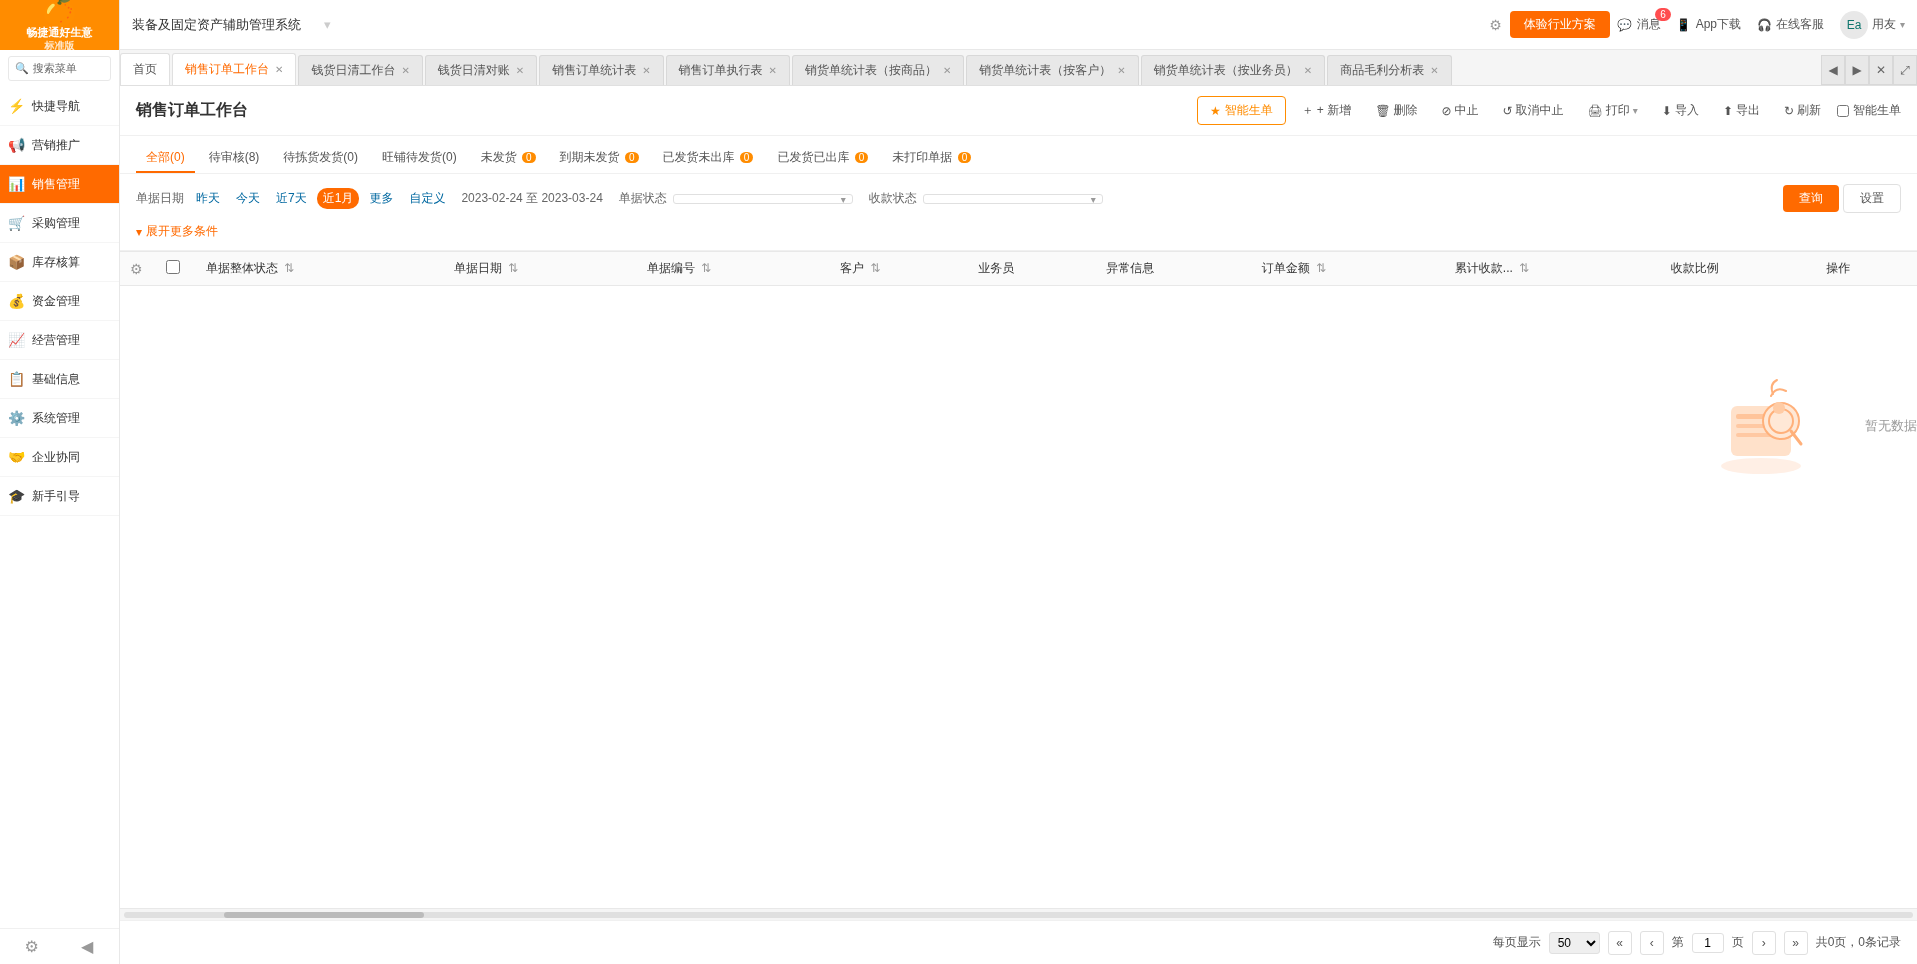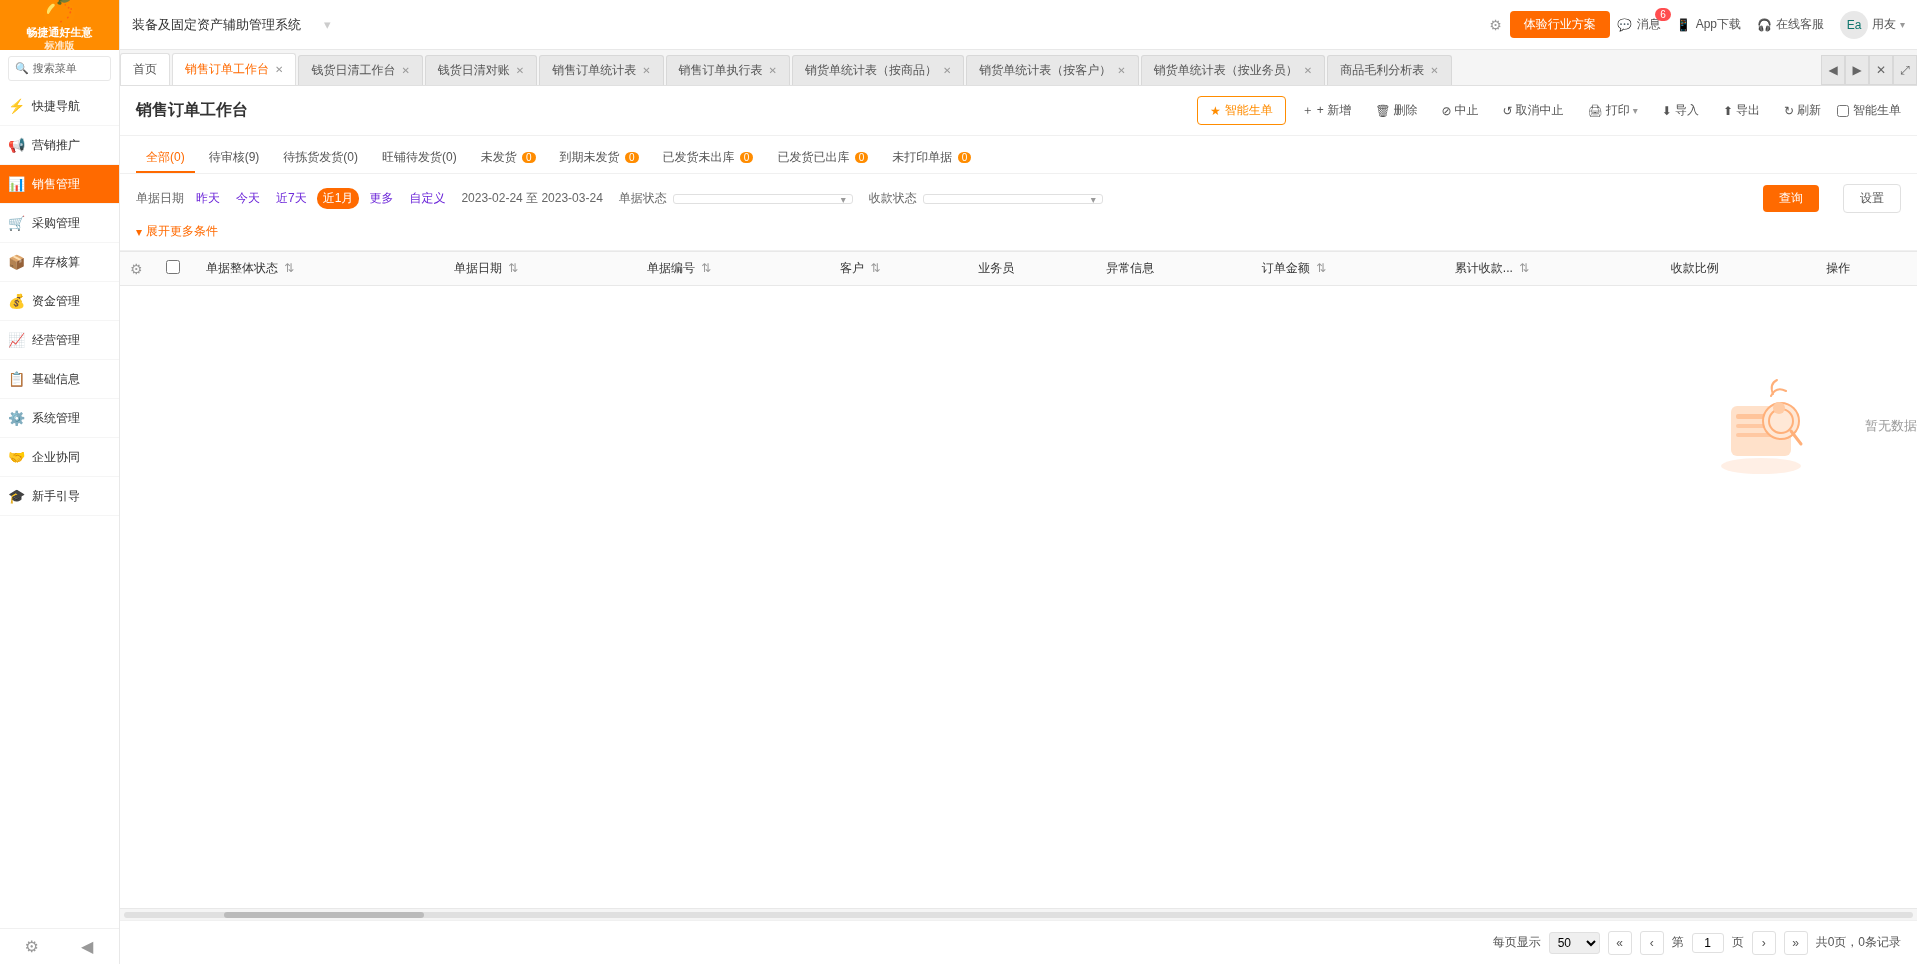--- a/index.html
+++ b/index.html
@@ -52,21 +52,21 @@
     .subtab { padding: 5px 10px; cursor: pointer; font-size: 12px; color: #555; border-radius: 3px 3px 0 0; }
     .subtab.active { color: #ff6a00; border-bottom: 2px solid #ff6a00; }
     .subtab-badge-orange { background: #ff8c00; color: white; border-radius: 10px; font-size: 10px; padding: 0 4px; margin-left: 2px; }
 
     
     .filter-area { padding: 10px 16px; border-bottom: 1px solid #f0f0f0; }
     .filter-row { display: flex; align-items: center; gap: 16px; flex-wrap: wrap; }
     .filter-item { display: flex; align-items: center; gap: 6px; font-size: 12px; color: #555; }
     .filter-label { color: #666; white-space: nowrap; }
     .date-shortcuts { display: flex; gap: 4px; }
-    .date-shortcut { padding: 2px 6px; cursor: pointer; color: #6d28d9; font-size: 12px; border-radius: 3px; }
+    .date-shortcut { padding: 2px 6px; cursor: pointer; color: #0369a1; font-size: 12px; border-radius: 3px; }
     .date-shortcut.active { background: #ff6a00; color: white; border-radius: 10px; }
     .date-range { font-size: 12px; color: #666; margin-left: 4px; }
     .expand-btn { color: #ff6a00; cursor: pointer; font-size: 12px; display: flex; align-items: center; gap: 4px; margin-top: 6px; }
     .btn-query { background: #ff6a00; color: white; border: none; border-radius: 4px; padding: 5px 16px; cursor: pointer; font-size: 12px; }
     .btn-setting { background: white; border: 1px solid #e0e0e0; color: #555; border-radius: 4px; padding: 5px 16px; cursor: pointer; font-size: 12px; }
 
     
     .table-area { flex: 1; overflow: hidden; display: flex; flex-direction: column; }
     .table-toolbar { padding: 8px 16px; display: flex; align-items: center; justify-content: space-between; }
     .result-count { font-size: 12px; color: #666; }
@@ -300,21 +300,21 @@
           <span>智能生单</span>
         </label>
       </div>
     </div>
 
     <div class="subtabs">
       <div class="subtab active">
         <span>全部(0)</span>
       </div>
       <div class="subtab">
-        <span>待审核(9)</span>
+        <span>待审核(8)</span>
       </div>
       <div class="subtab">
         <span>待拣货发货(0)</span>
       </div>
       <div class="subtab">
         <span>旺铺待发货(0)</span>
       </div>
       <div class="subtab">
         <span>未发货</span>
         <span class="subtab-badge-orange">0</span>
@@ -361,21 +361,21 @@
         </div>
 
         <div class="filter-item">
           <span class="filter-label">收款状态</span>
           <div class="filter-select-wrapper">
             <span></span>
             <span class="filter-select-arrow">▾</span>
           </div>
         </div>
 
-        <div style="margin-left:auto;display:flex;gap:24px;align-items:center;">
+        <div style="margin-left:auto;display:flex;gap:4px;align-items:center;">
           <button class="btn-query">查询</button>
           <button class="btn-setting">设置</button>
         </div>
       </div>
       <div class="filter-row" style="margin-top:4px;">
         <div class="expand-btn">
           <span>▾</span>
           <span>展开更多条件</span>
         </div>
       </div>

